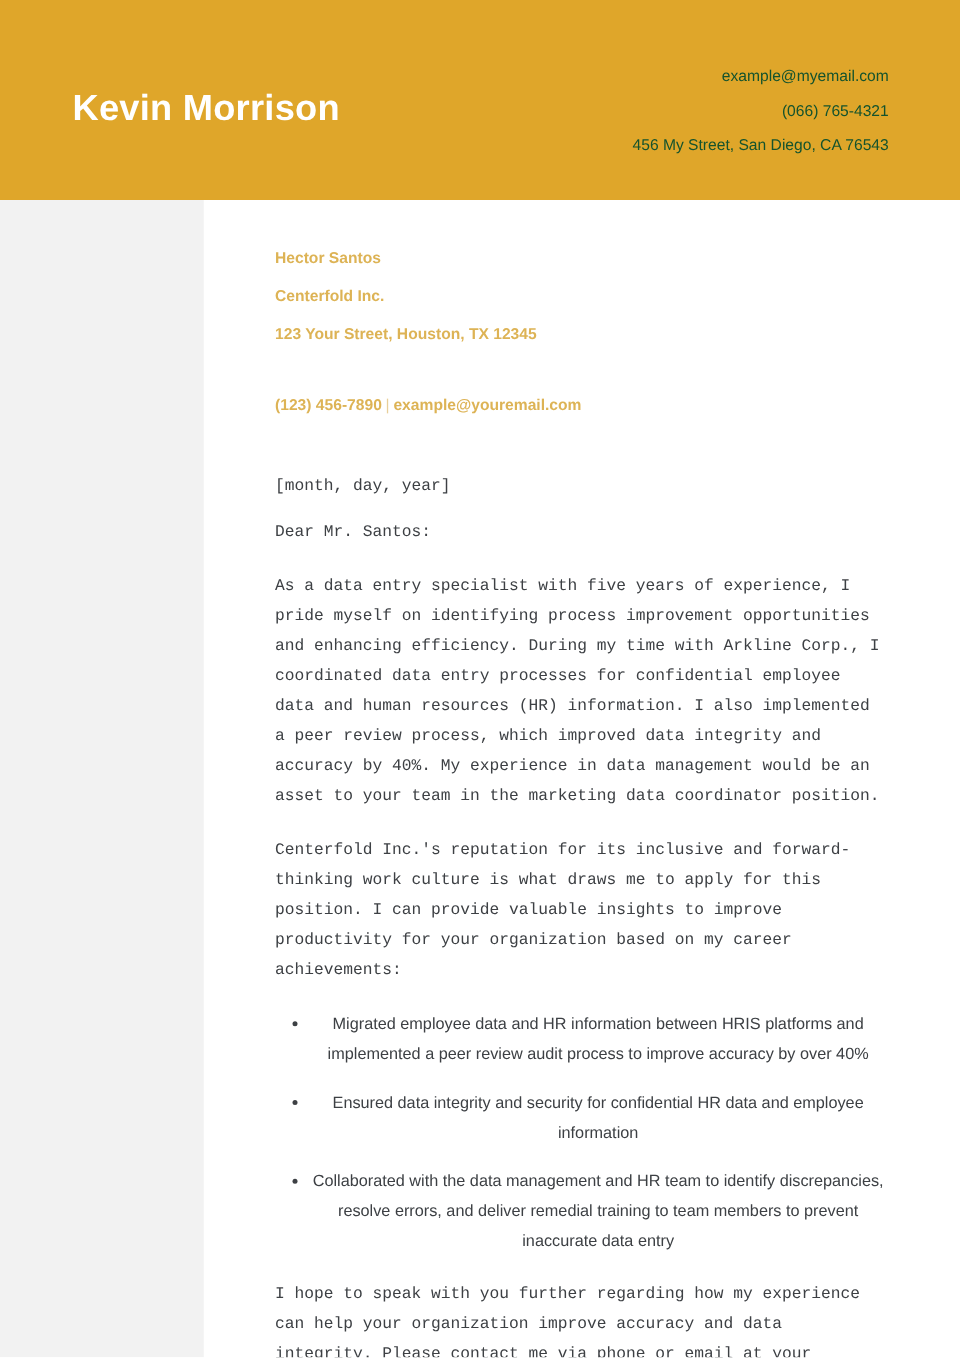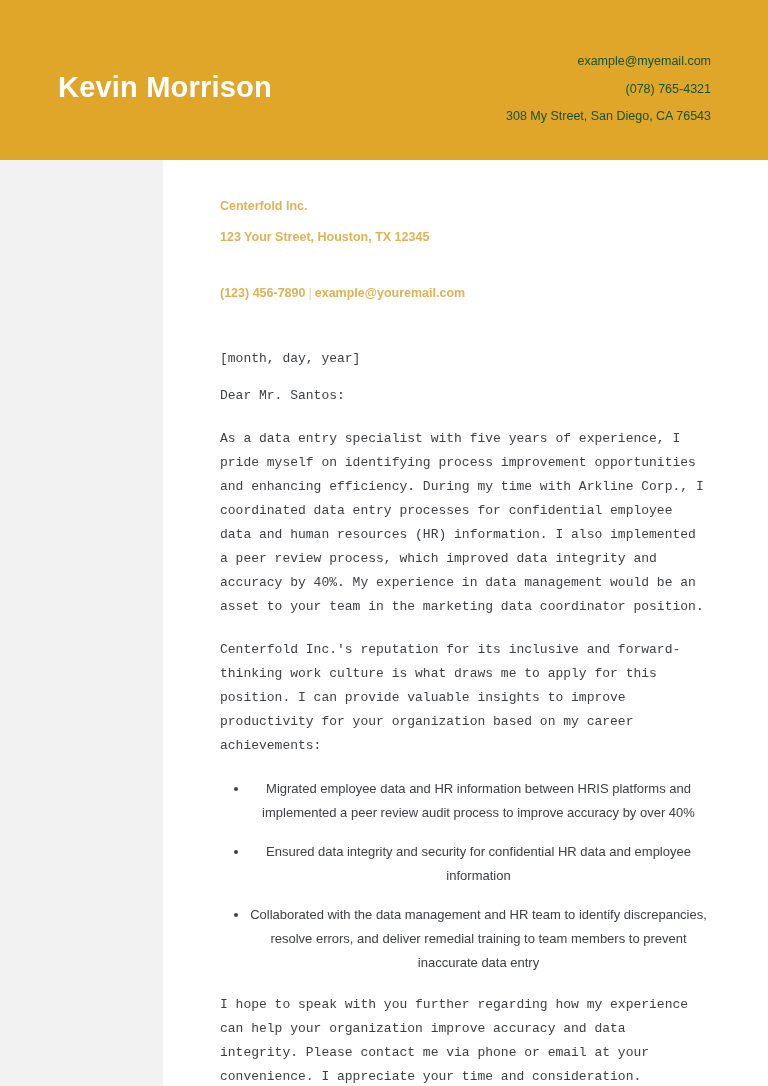--- a/index.html
+++ b/index.html
@@ -157,30 +157,31 @@
 </style>
 </head>
 <body>
 
 <div class="page">
 
   <div class="header">
     <div class="header-name">Kevin Morrison</div>
     <div class="header-contact">
       <span class="contact-line">example@myemail.com</span>
-      <span class="contact-line">(078) 765-4321</span>
-      <span class="contact-line">308 My Street, San Diego, CA 76543</span>
+      <span class="contact-line">(066) 765-4321</span>
+      <span class="contact-line">456 My Street, San Diego, CA 76543</span>
     </div>
   </div>
 
   <div class="sidebar"></div>
 
   <div class="content">
 
     <div class="recipient">
+      <span class="rcp-line">Hector Santos</span>
       <span class="rcp-line">Centerfold Inc.</span>
       <span class="rcp-line">123 Your Street, Houston, TX 12345</span>
       <span class="rcp-line"><span>(123) 456-7890</span><span class="rcp-sep">|</span><span>example@youremail.com</span></span>
     </div>
 
     <div class="letter">
       <p class="date-line">[month, day, year]</p>
       <p class="salutation">Dear Mr. Santos:</p>
       <p>As a data entry specialist with five years of experience, I pride myself on identifying process improvement opportunities and enhancing efficiency. During my time with Arkline Corp., I coordinated data entry processes for confidential employee data and human resources (HR) information. I also implemented a peer review process, which improved data integrity and accuracy by 40%. My experience in data management would be an asset to your team in the marketing data coordinator position.</p>
       <p>Centerfold Inc.'s reputation for its inclusive and forward-thinking work culture is what draws me to apply for this position. I can provide valuable insights to improve productivity for your organization based on my career achievements:</p>

